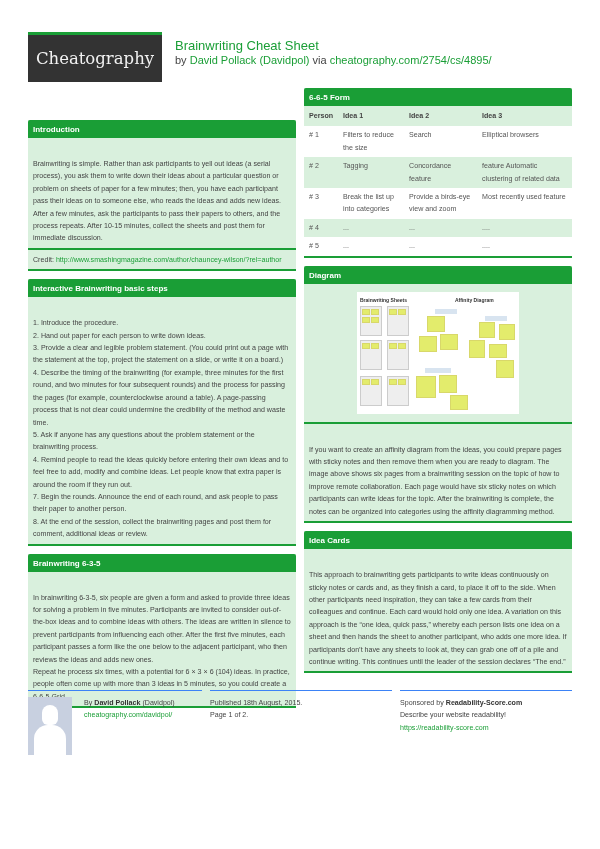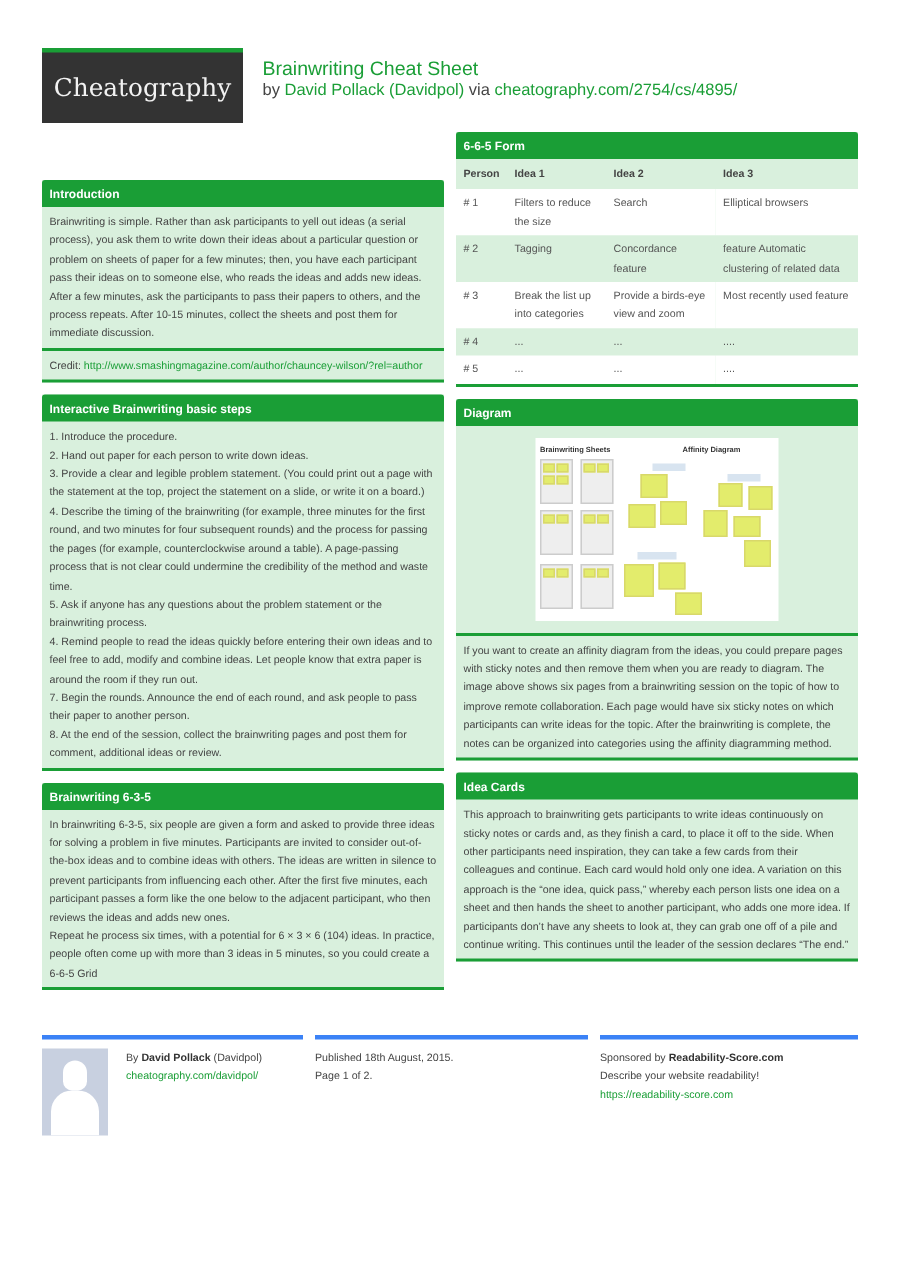--- a/index.html
+++ b/index.html
@@ -8,36 +8,36 @@
   .logo { position: absolute; left: 28px; top: 32px; width: 134px; height: 50px; background: #333333; border-top: 3px solid #1a9e36; display: flex; align-items: center; justify-content: center; }
   .logo span { color: #f2f2f2; font-family: "DejaVu Serif", serif; font-size: 16.5px; }
   .title { position: absolute; left: 175px; top: 38px; font-size: 13px; color: #1a9e36; }
   .byline { position: absolute; left: 175px; top: 54px; font-size: 11px; color: #444; }
   .byline a { color: #1a9e36; }
   .col { position: absolute; top: 88px; width: 268px; }
   .col.left { left: 28px; margin-top: 32px; }
   .col.right { left: 304px; }
   .box { background: #d9f0dd; border-bottom: 2px solid #1a9e36; margin-bottom: 8px; }
   .box-head { background: #1a9e36; color: #fff; font-weight: bold; font-size: 8px; padding: 6px 5px; height: 18px; line-height: 8px; border-radius: 2px 2px 0 0; }
-  .box-body { font-size: 7.1px; line-height: 12.4px; padding: 4px 5px 3px 5px; color: #444; }
+  .box-body { font-size: 7.1px; line-height: 12.4px; padding: 20px 5px 3px 5px; color: #444; }
   .credit { border-top: 2px solid #1a9e36; font-size: 7.1px; line-height: 12.4px; padding: 4px 5px 3px 5px; }
   .credit a { color: #1a9e36; }
   table { width: 100%; border-collapse: collapse; font-size: 7.1px; line-height: 12.4px; }
   th { text-align: left; font-weight: bold; background: #d9f0dd; color: #444; padding: 4px 5px; }
   td { vertical-align: top; padding: 3px 5px; color: #555; }
   tr.odd td { background: #ffffff; }
   tr.even td { background: #d9f0dd; }
   .diagram-wrap { padding: 8px 5px; display: flex; justify-content: center; }
   .diagram { width: 162px; height: 122px; background: #fff; position: relative; }
   .dg-title { position: absolute; font-size: 5px; font-weight: bold; color: #333; }
   .sheet { position: absolute; width: 22px; height: 30px; background: #eee; border: 1px solid #ccc; }
   .sticky { position: absolute; background: #e3ec6c; border: 1px solid #d8d86a; }
   .cat { position: absolute; background: #d8e4f0; font-size: 2.5px; padding: 0 2px; height: 5px; }
   .footer { position: absolute; top: 690px; left: 28px; width: 544px; font-size: 7.1px; line-height: 12.4px; }
-  .fcol { position: absolute; top: 0; border-top: 3px solid #3b82f6; padding-top: 6px; }
+  .fcol { position: absolute; top: 0; border-top: 1px solid #3b82f6; padding-top: 6px; }
   .avatar { position: absolute; left: 0; top: 6px; width: 44px; height: 58px; background: #c8d0e0; overflow: hidden; }
   .avatar .head { position: absolute; left: 14px; top: 8px; width: 16px; height: 20px; background: #fff; border-radius: 8px 8px 6px 6px; }
   .avatar .body { position: absolute; left: 6px; top: 28px; width: 32px; height: 30px; background: #fff; border-radius: 14px 14px 0 0; }
   b.bold { font-weight: bold; color: #333; }
 </style>
 </head>
 <body>
 
 <div class="logo">
     <span>Cheatography</span>

